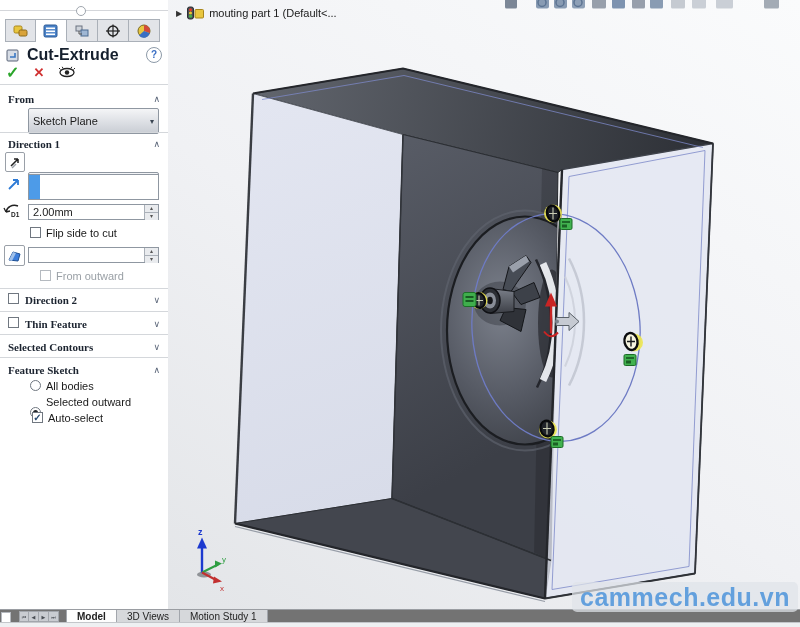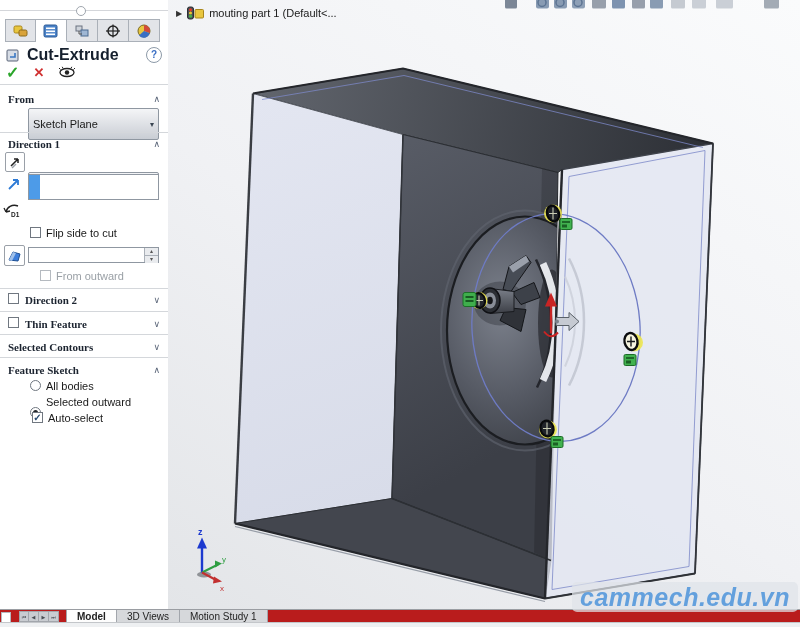--- a/index.html
+++ b/index.html
@@ -47,23 +47,23 @@
   .handle{left:168px;top:284px;width:11px;height:40px;background:#f2f3f5;border:1px solid #b5b9bf;border-left:none;
           border-radius:0 6px 6px 0;}
   .handle::after{content:"";position:absolute;left:3px;top:17px;width:5px;height:5px;border:1px solid #a0a6ae;border-radius:50%;}
   
   #gfx{left:168px;top:0;width:632px;height:609px;background:linear-gradient(215deg,#fafbfc 0%,#f0f1f4 55%,#e3e5e8 100%);}
   #scene{position:absolute;left:0;top:0;}
   #tree{left:8px;top:6px;display:flex;align-items:center;gap:5px;color:#1a1a1a;}
   .treearrow{font-size:8px;color:#333;}
   #watermark{left:404px;top:582px;width:226px;height:30px;background:rgba(223,227,233,0.72);border-radius:5px;
              color:#63a0dd;font-size:25px;font-weight:bold;text-align:center;line-height:30px;z-index:40;
-             letter-spacing:0.5px;font-style:italic;}
+             letter-spacing:0.5px;}
   
-  #tabbar{left:0;top:609px;width:800px;height:13px;background:#b91c1c;border-top:1px solid #9a9da2;}
+  #tabbar{left:0;top:609px;width:800px;height:13px;background:#737373;border-top:1px solid #9a9da2;}
   .navbox{position:absolute;left:1px;top:2px;width:8px;height:10px;background:#fff;border:1px solid #b5b9bf;}
   .navbtns{position:absolute;left:19px;top:1px;display:flex;}
   .navbtn{width:10px;height:11px;background:#c9ccd1;border:1px solid #a2a6ac;border-left:none;font-size:5px;
           color:#4a4e54;text-align:center;line-height:11px;box-sizing:border-box;}
   .navbtn:first-child{border-left:1px solid #a2a6ac;}
   .doctabs{position:absolute;left:66px;top:0;display:flex;height:13px;}
   .doctab{padding:0 10px;background:#d6d8db;border:1px solid #a2a6ac;border-top:none;border-left:none;
           font-size:10px;line-height:13px;color:#222;box-sizing:border-box;}
   .doctab.active{background:#fdfdfd;font-weight:bold;border-left:1px solid #a2a6ac;}
   #statusbar{left:0;top:622px;width:800px;height:5px;background:#eef0f2;border-top:1px solid #c3c6ca;}
@@ -133,21 +133,21 @@
         <path d="M2.5,3.5 L1,2 M5,2.3 L4.2,0.8 M13,2.3 L13.8,0.8 M15.5,3.5 L17,2" stroke="#222" stroke-width="1"></path>
       </svg>
     </div>
 
     <div class="sep abs" style="top:84px"></div>
 
     <div class="hdrrow abs" style="top:92px">
       <span class="hdr">From</span>
       <span class="chev">∧</span>
     </div>
-    <div class="ctl-select abs" style="left:28px;top:108px;width:131px;height:32px">
+    <div class="ctl-select abs" style="left:28px;top:108px;width:131px;height:26px">
       <span>Sketch Plane</span>
       <span class="dd">▾</span>
     </div>
 
     <div class="sep abs" style="top:132px"></div>
 
     <div class="hdrrow abs" style="top:137px">
       <span class="hdr">Direction 1</span>
       <span class="chev">∧</span>
     </div>
@@ -165,20 +165,27 @@
       <path d="M2,13 L11,4 M11,4 L11,9 M11,4 L6,4" stroke="#2e7bd6" stroke-width="1.8" fill="none"></path>
     </svg>
     <div class="listbox abs" style="left:28px;top:174px;width:131px;height:26px;position:absolute">
       <div class="bluestrip"></div>
     </div>
     <svg class="abs" style="left:2px;top:203px" width="22" height="17">
       <path d="M16,3 C10,1 5,4 4,9" stroke="#222" stroke-width="1.5" fill="none"></path>
       <path d="M4,9 L2,5 M4,9 L8,8" stroke="#222" stroke-width="1.3" fill="none"></path>
       <text x="9" y="14" font-size="6.5" font-weight="bold" fill="#222" font-family="Liberation Sans,sans-serif">D1</text>
     </svg>
+    <div class="spinbox abs" style="left:28px;top:204px;width:131px;height:16px">
+      <span class="val">2.00mm</span>
+      <div class="spinner">
+        <span>▴</span>
+        <span>▾</span>
+      </div>
+    </div>
     <div class="cb abs" style="left:30px;top:227px"></div>
     <span class="lbl" style="left:46px;top:227px">Flip side to cut</span>
     <div class="iconbtn abs" style="left:4px;top:245px;width:21px;height:21px">
       <svg width="15" height="14">
         <polygon points="2,11 6,3 13,5 11,12" fill="#3d7edb" stroke="#1d4e92"></polygon>
         <polygon points="2,11 6,3 9,4 5,12" fill="#9fc0ea"></polygon>
       </svg>
     </div>
     <div class="spinbox abs" style="left:28px;top:247px;width:131px;height:16px">
       <span class="val"></span>

